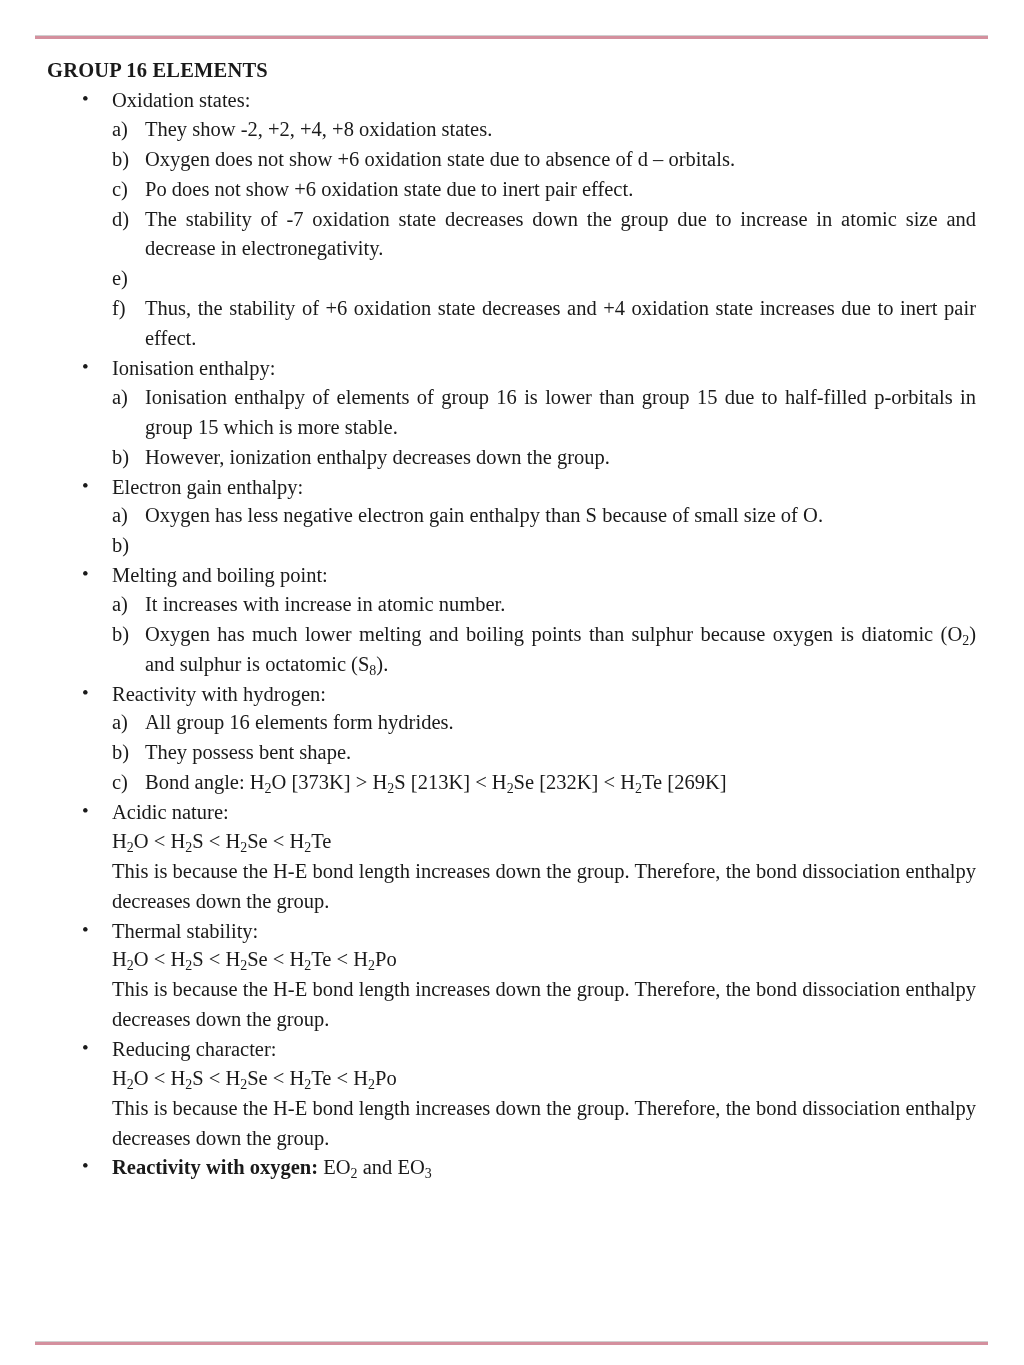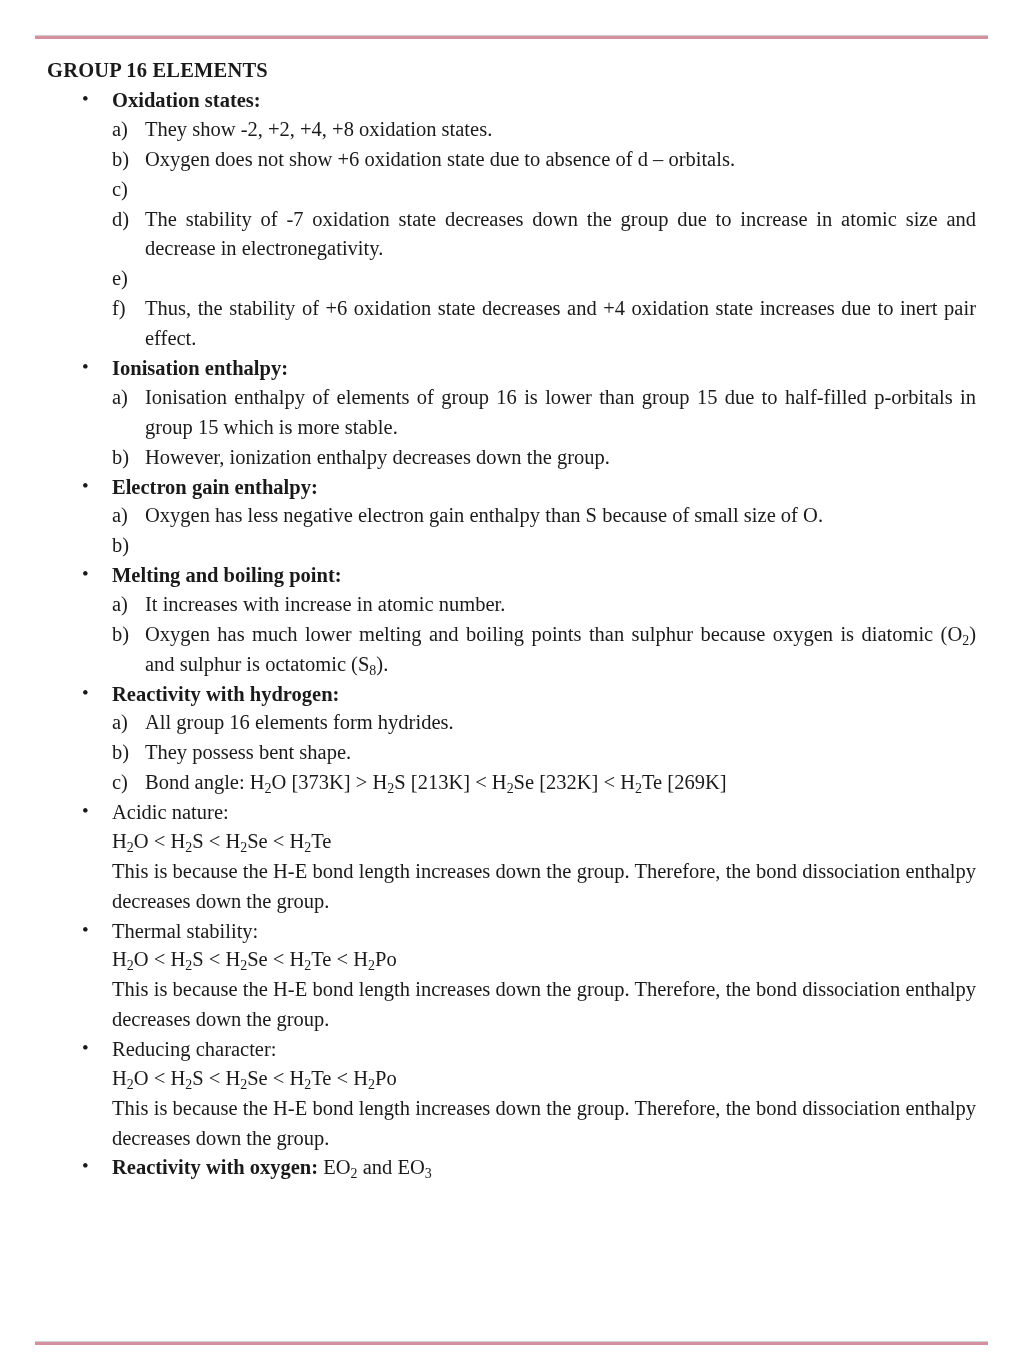--- a/index.html
+++ b/index.html
@@ -62,21 +62,21 @@
     flex: 0 0 30px;
     font-size: 19px;
     line-height: 1.40;
     text-align: left;
   }
   .bullet-body {
     flex: 1 1 auto;
     font-size: 20.5px;
     line-height: 1.40;
   }
-  .bullet-body.bold { font-weight: bold; }
+  .bullet-body.bold { font-weight: normal; }
 
   
   .sub-row {
     display: flex;
     align-items: flex-start;
     padding-left: 65px;  
     line-height: 1.46;
   }
   .sub-mark {
     width: 33px;
@@ -130,20 +130,21 @@
     <div class="sub-row">
       <span class="sub-mark">a)</span>
       <span class="sub-body">They show -2, +2, +4, +8 oxidation states.</span>
     </div>
     <div class="sub-row">
       <span class="sub-mark">b)</span>
       <span class="sub-body">Oxygen does not show +6 oxidation state due to absence of d – orbitals.</span>
     </div>
     <div class="sub-row">
       <span class="sub-mark">c)</span>
+      <span class="sub-body">Po does not show +6 oxidation state due to inert pair effect.</span>
     </div>
     <div class="sub-row">
       <span class="sub-mark">d)</span>
       <span class="sub-body justify">The stability of -7 oxidation state decreases down the group due to increase in atomic size and decrease in electronegativity.</span>
     </div>
     <div class="sub-row">
       <span class="sub-mark">e)</span>
     </div>
     <div class="sub-row">
       <span class="sub-mark">f)</span>

